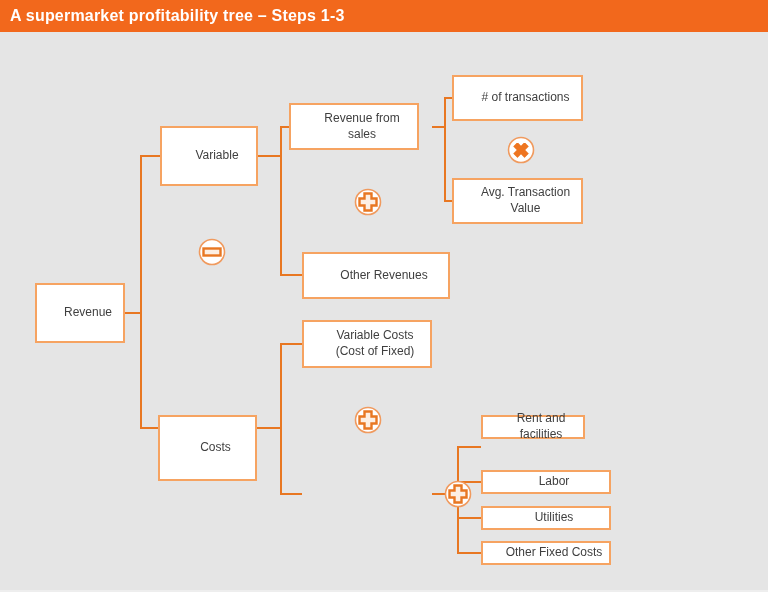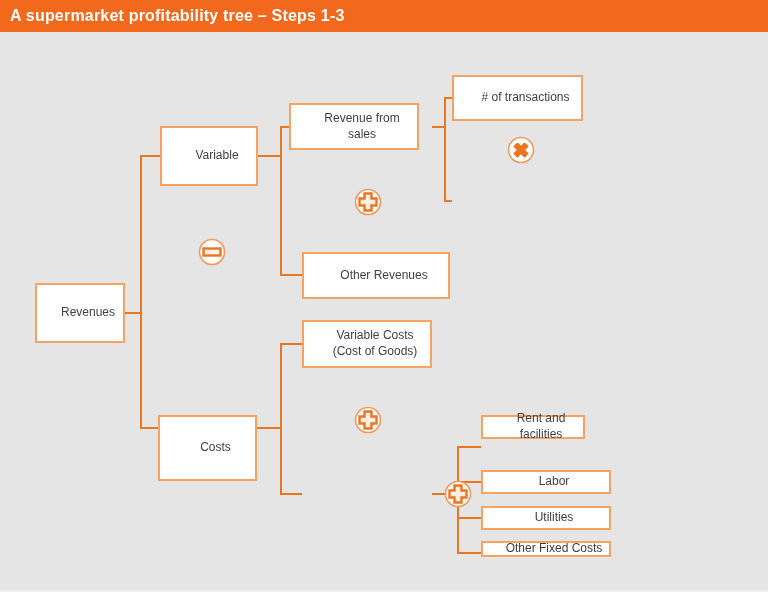--- a/index.html
+++ b/index.html
@@ -56,33 +56,35 @@
   <div class="hline" style="left:444px;top:97px;width:8px"></div>
   <div class="hline" style="left:444px;top:200px;width:8px"></div>
 
   <div class="hline" style="left:432px;top:493px;width:26px"></div>
   <div class="vline" style="left:457px;top:446px;height:108px"></div>
   <div class="hline" style="left:457px;top:446px;width:24px"></div>
   <div class="hline" style="left:457px;top:481px;width:24px"></div>
   <div class="hline" style="left:457px;top:517px;width:24px"></div>
   <div class="hline" style="left:457px;top:552px;width:24px"></div>
 
-  <div class="node" style="left:35px;top:283px;width:90px;height:60px"><span>Revenues</span></div>
+  <div class="node" style="left:35px;top:283px;width:90px;height:60px"><span>Revenue</span></div>
   <div class="node" style="left:160px;top:126px;width:98px;height:60px"><span>Variable</span></div>
   <div class="node" style="left:158px;top:415px;width:99px;height:66px"><span>Costs</span></div>
   <div class="node" style="left:289px;top:103px;width:130px;height:47px"><span>Revenue from
 sales</span></div>
   <div class="node" style="left:302px;top:252px;width:148px;height:47px"><span>Other Revenues</span></div>
   <div class="node" style="left:302px;top:320px;width:130px;height:48px"><span>Variable Costs
-(Cost of Goods)</span></div>
+(Cost of Fixed)</span></div>
   <div class="node" style="left:452px;top:75px;width:131px;height:46px"><span># of transactions</span></div>
+  <div class="node" style="left:452px;top:178px;width:131px;height:46px"><span>Avg. Transaction
+Value</span></div>
   <div class="node" style="left:481px;top:415px;width:104px;height:24px"><span>Rent and facilities</span></div>
   <div class="node" style="left:481px;top:470px;width:130px;height:24px"><span>Labor</span></div>
   <div class="node" style="left:481px;top:506px;width:130px;height:24px"><span>Utilities</span></div>
-  <div class="node" style="left:481px;top:541px;width:130px;height:16px"><span>Other Fixed Costs</span></div>
+  <div class="node" style="left:481px;top:541px;width:130px;height:24px"><span>Other Fixed Costs</span></div>
 
   <div class="op" style="left:198px;top:238px">
     <svg width="28" height="28" viewBox="0 0 28 28">
       <circle cx="14" cy="14" r="12.5" fill="#ffffff" stroke="#F09A5E" stroke-width="1.6"></circle>
       <rect x="5.5" y="10.5" width="17" height="7" fill="#FDEFE3" stroke="#E87722" stroke-width="2.4"></rect>
     </svg>
   </div>
 
   <div class="op" style="left:354px;top:188px">
     <svg width="28" height="28" viewBox="0 0 28 28">

